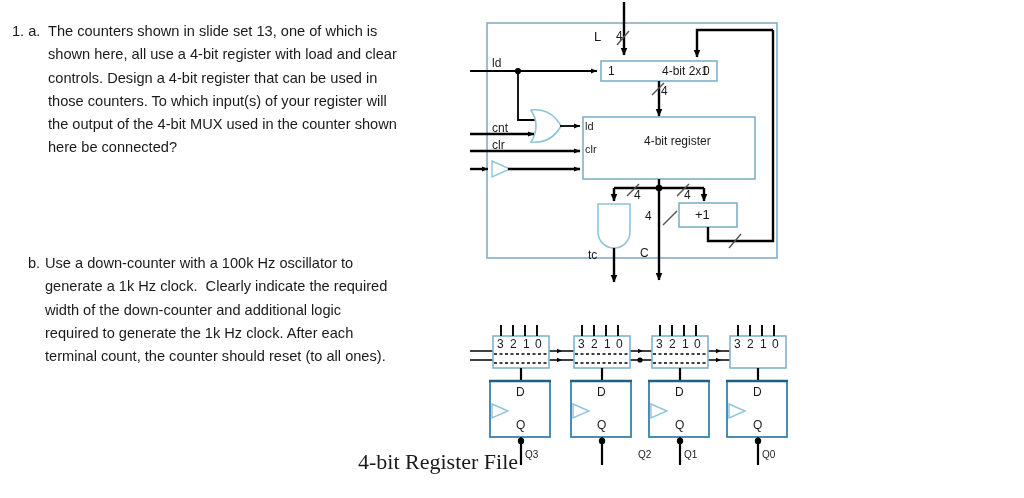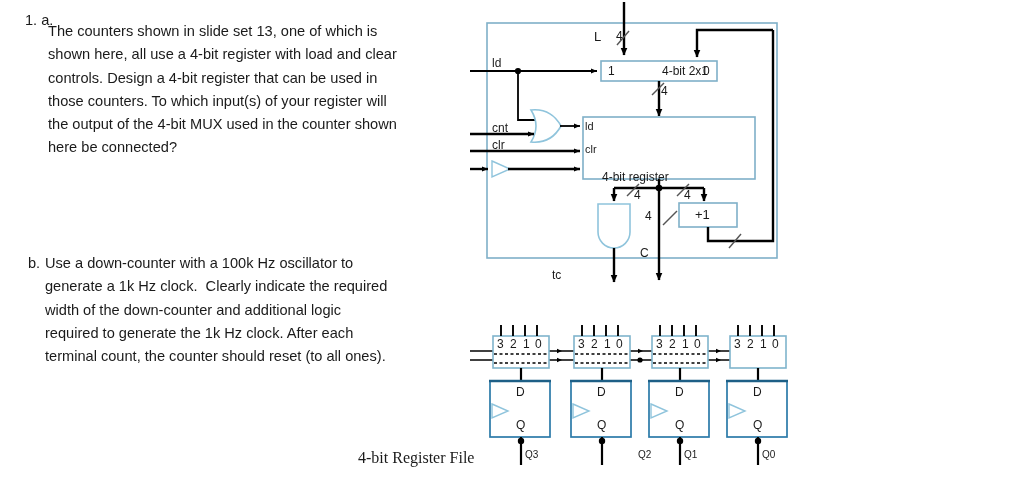--- a/index.html
+++ b/index.html
@@ -24,31 +24,31 @@
     color: #1a1a1a;
     white-space: pre;
   }
   .q-marker {
     position: absolute;
     font-family: "Liberation Sans", sans-serif;
     font-size: 14.6px;
     line-height: 23.3px;
     color: #1a1a1a;
   }
-  .qa-marker { left: 12px; top: 9px; margin-left: 13px; }
+  .qa-marker { left: 12px; top: 20px; }
   .qb-marker { left: 28px; top: 252px; }
   .qa-body { left: 48px; top: 20px; }
   .qb-body { left: 45px; top: 252px; }
 
   .caption-rf {
     position: absolute;
     left: 358px;
     top: 449px;
     font-family: "Liberation Serif", serif;
-    font-size: 16px;
+    font-size: 22px;
     color: #1a1a1a;
     white-space: nowrap;
   }
 
   
   .diagram {
     position: absolute;
     left: 0; top: 0;
     width: 1024px;
     height: 498px;
@@ -246,29 +246,29 @@
 <div class="lbl lbl-12" style="left:492px; top:121px;">cnt</div>
 <div class="lbl lbl-12" style="left:492px; top:138px;">clr</div>
 
 <div class="lbl lbl-12" style="left:608px; top:64px;">1</div>
 <div class="lbl lbl-12" style="left:633px; top:64px;margin-left:29px;">4-bit 2x1</div>
 <div class="lbl lbl-12" style="left:703px; top:64px;">0</div>
 <div class="lbl lbl-12" style="left:661px; top:84px;">4</div>
 
 <div class="lbl lbl-11" style="left:585px; top:120px;">ld</div>
 <div class="lbl lbl-11" style="left:585px; top:143px;">clr</div>
-<div class="lbl lbl-12" style="left:602px; top:134px;margin-top:36px;">4-bit register</div>
+<div class="lbl lbl-12" style="left:644px; top:134px;">4-bit register</div>
 
 <div class="lbl lbl-12" style="left:634px; top:188px;">4</div>
 <div class="lbl lbl-12" style="left:684px; top:188px;">4</div>
 <div class="lbl lbl-12" style="left:645px; top:209px;">4</div>
 
 <div class="lbl lbl-13" style="left:695px; top:207px;">+1</div>
 
-<div class="lbl lbl-12" style="left:552px; top:248px;margin-top:20px;">tc</div>
+<div class="lbl lbl-12" style="left:588px; top:248px;">tc</div>
 <div class="lbl lbl-12" style="left:640px; top:246px;">C</div>
 
 <div class="lbl lbl-12" style="left:497px; top:337px;">3</div>
 <div class="lbl lbl-12" style="left:510px; top:337px;">2</div>
 <div class="lbl lbl-12" style="left:523px; top:337px;">1</div>
 <div class="lbl lbl-12" style="left:535px; top:337px;">0</div>
 <div class="lbl lbl-12" style="left:516px; top:385px;">D</div>
 <div class="lbl lbl-12" style="left:516px; top:418px;">Q</div>
 <div class="lbl lbl-10" style="left:525px; top:449px;text-align:center;">Q3</div>
 

